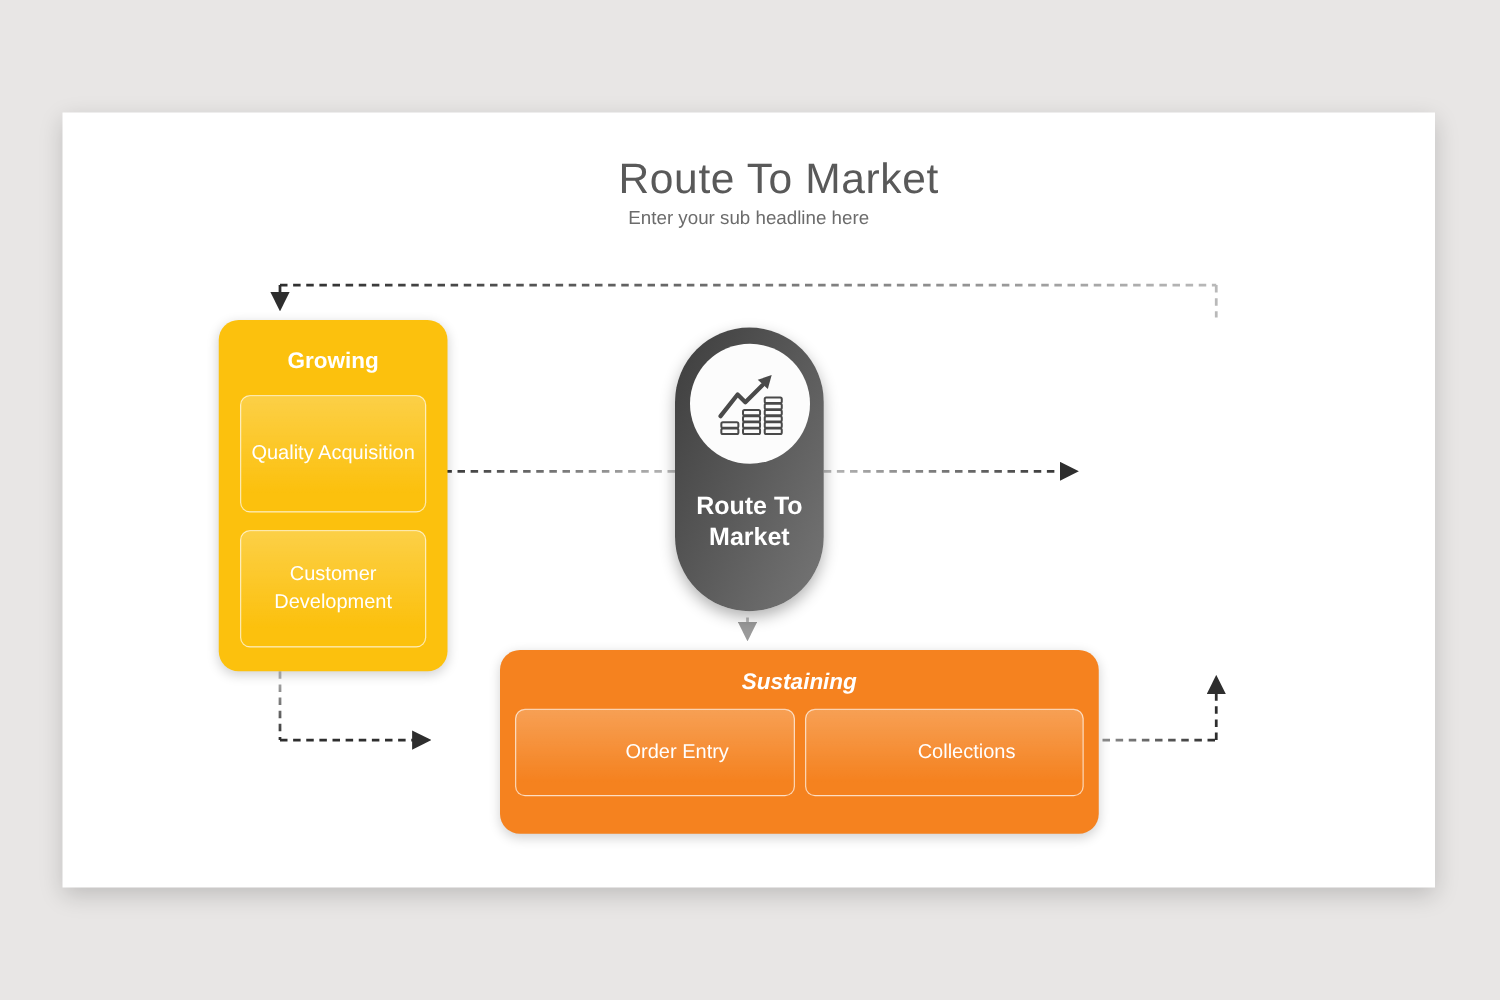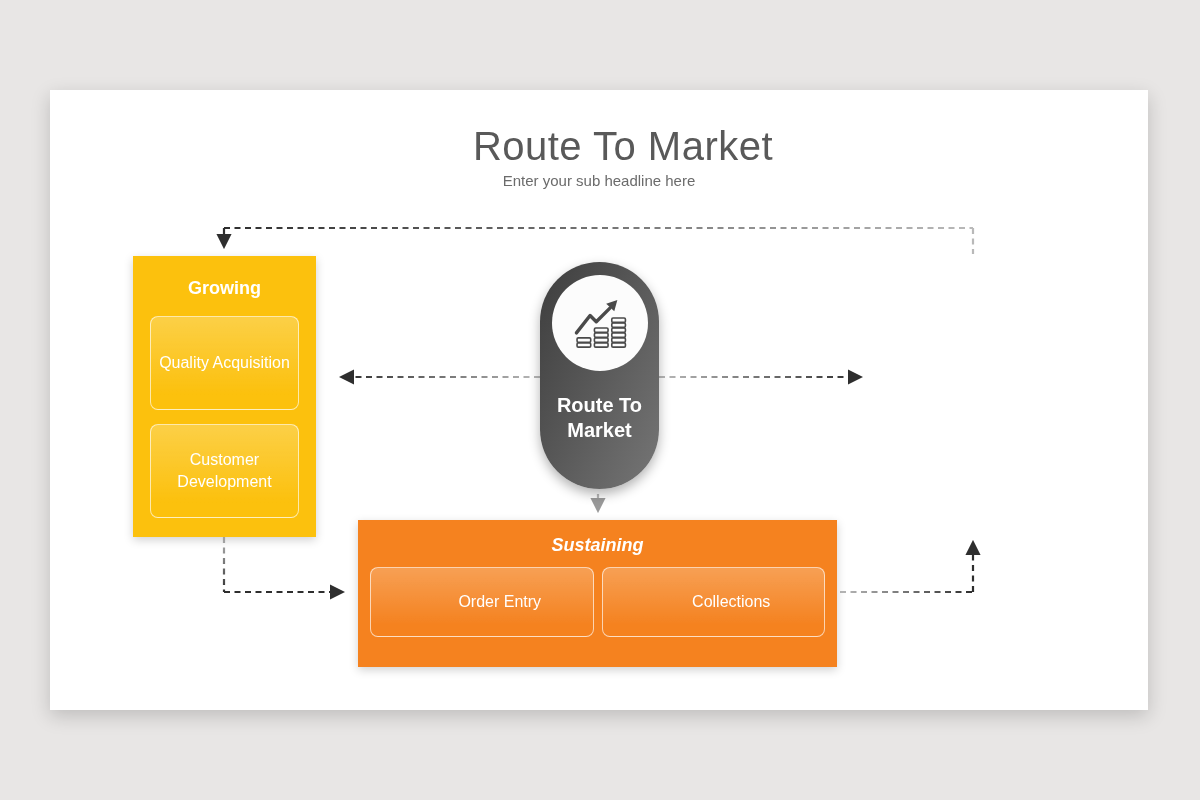--- a/index.html
+++ b/index.html
@@ -18,31 +18,31 @@
     overflow:hidden;
   }
   .stage{position:relative;width:1200px;height:800px;background:var(--canvas-bg,#e8e6e5);}
   .slide{
     position:absolute;left:50px;top:90px;width:1098px;height:620px;
     background:var(--slide-bg,#fff);
     box-shadow:0 6px 18px rgba(0,0,0,0.18);
   }
   .title{
     margin:34px 0 0;text-align:center;
-    font-size:40px;font-weight:400;color:var(--title-text,#595959);
+    font-size:34px;font-weight:400;color:var(--title-text,#595959);
     letter-spacing:0.5px;
     padding-left:48px;
   }
   .subtitle{
     margin:3px 0 0;text-align:center;
     font-size:15px;color:var(--subtitle-text,#6b6b6b);
   }
   .connectors{position:absolute;left:0;top:0;width:1098px;height:620px;pointer-events:none;}
 
-  .group{position:absolute;border-radius:0;box-shadow:0 3px 9px rgba(0,0,0,0.18);color:#fff;}
+  .group{position:absolute;border-radius:16px;box-shadow:0 3px 9px rgba(0,0,0,0.18);color:#fff;margin-left:42px;}
   .group h2{margin:0;text-align:center;color:#fff;font-size:18px;font-weight:bold;}
   .side{width:183px;height:281px;}
   .side h2{padding:22px 0 17px;}
   .growing{left:83px;top:166px;background:var(--growing,#fcc10d);}
   .adding{left:830px;top:166px;background:var(--adding,#2aa89b);}
   .item{
     border:1px solid rgba(255,255,255,0.65);border-radius:8px;
     background:linear-gradient(180deg,rgba(255,255,255,0.24),rgba(255,255,255,0) 85%);
     display:flex;align-items:center;justify-content:center;text-align:center;
     font-size:16px;line-height:1.35;color:#fff;padding:4px 8px;

